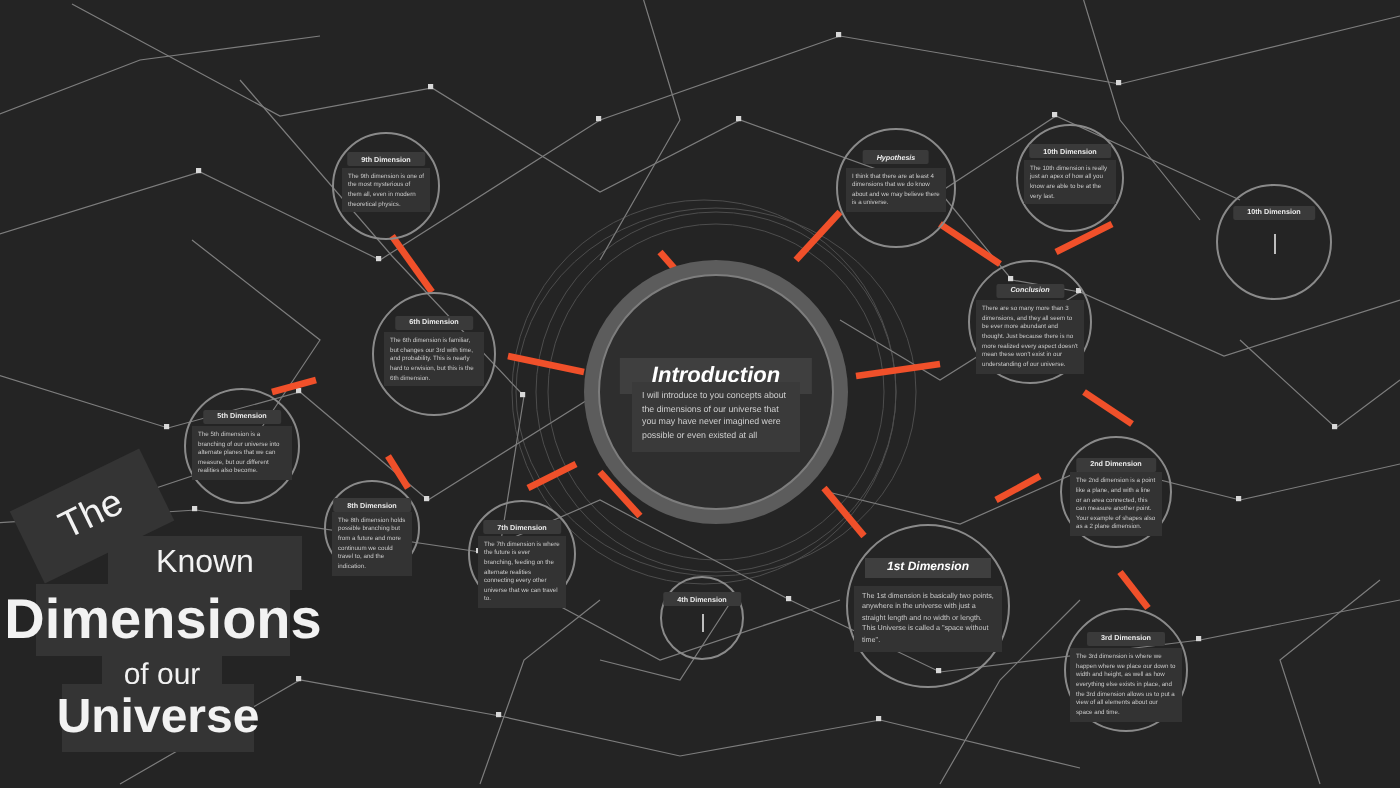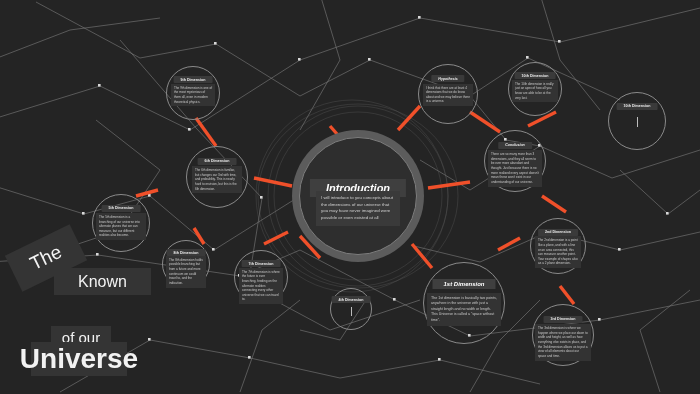--- a/index.html
+++ b/index.html
@@ -13,21 +13,21 @@
 
   
   .title-wrap{position:absolute;left:0;top:232px;width:220px;height:160px;}
   .tbox{position:absolute;background:#343434;color:#f2f2f2;white-space:nowrap;
         display:flex;align-items:center;justify-content:center;}
   .t-the{left:10px;top:6px;width:72px;height:40px;font-size:19px;
          transform:rotate(-26deg);}
   .t-known{left:54px;top:36px;width:97px;height:27px;font-size:16px;}
   .t-dim{left:18px;top:60px;width:127px;height:36px;font-size:28px;font-weight:bold;}
   .t-ofour{left:51px;top:94px;width:60px;height:22px;font-size:15px;}
-  .t-uni{left:31px;top:110px;width:96px;height:34px;font-size:28px;font-weight:bold;text-align:center;}
+  .t-uni{left:31px;top:110px;width:96px;height:34px;font-size:24px;font-weight:bold;text-align:center;}
 
   
   .node{position:absolute;border-radius:50%;border:1.4px solid #8a8a8a;
         box-sizing:border-box;}
   .node.hero{border:none;background:#5c5c5c;}
   .node.hero .inner{position:absolute;left:7px;top:7px;right:7px;bottom:7px;
         border-radius:50%;background:#2e2e2e;border:1.5px solid #7d7d7d;}
   .nlabel{position:absolute;left:50%;transform:translateX(-50%);
         background:#3a3a3a;color:#ededed;text-align:center;
         white-space:nowrap;border-radius:1px;}
@@ -136,20 +136,21 @@
       <line x1="542" y1="196" x2="566" y2="212"></line>
       <line x1="498" y1="250" x2="520" y2="238"></line>
       <line x1="560" y1="286" x2="574" y2="304"></line>
       <line x1="344" y1="142" x2="330" y2="126"></line>
     </g>
   </svg>
 
   <div class="title-wrap">
     <div class="tbox t-the">The</div>
     <div class="tbox t-known">Known</div>
+    <div class="tbox t-dim">Dimensions</div>
     <div class="tbox t-ofour">of our</div>
     <div class="tbox t-uni">Universe</div>
   </div>
 
   <div class="node hero" style="left:292px;top:130px;width:132px;height:132px;">
     <div class="inner"></div>
     <div class="hero-label">Introduction</div>
     <div class="hero-body">I will introduce to you concepts about the dimensions of our universe that you may have never imagined were possible or even existed at all</div>
   </div>
 

